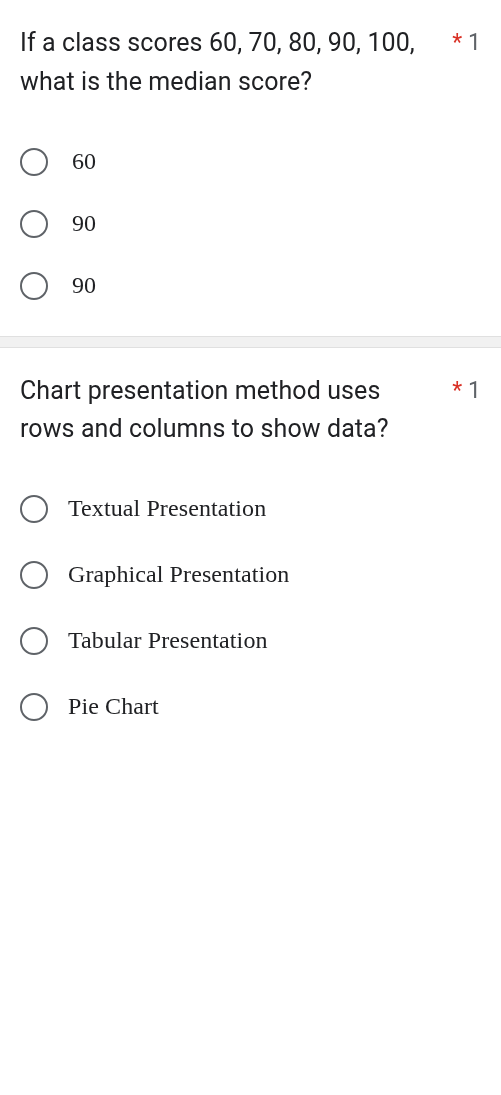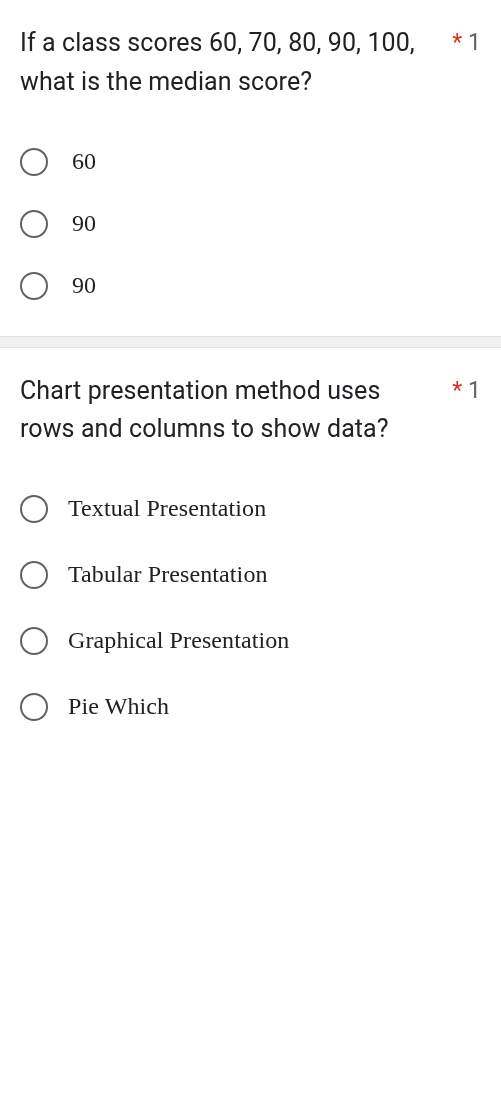--- a/index.html
+++ b/index.html
@@ -109,24 +109,24 @@
       <span class="points">1</span>
     </div>
   </div>
   <div class="options">
     <div class="option">
       <div class="radio"></div>
       <div class="option-label">Textual Presentation</div>
     </div>
     <div class="option">
       <div class="radio"></div>
+      <div class="option-label">Graphical Presentation</div>
+    </div>
+    <div class="option">
+      <div class="radio"></div>
       <div class="option-label">Tabular Presentation</div>
     </div>
     <div class="option">
       <div class="radio"></div>
-      <div class="option-label">Graphical Presentation</div>
-    </div>
-    <div class="option">
-      <div class="radio"></div>
-      <div class="option-label">Pie Which</div>
+      <div class="option-label">Pie Chart</div>
     </div>
   </div>
 </div>
 
 </body></html>

